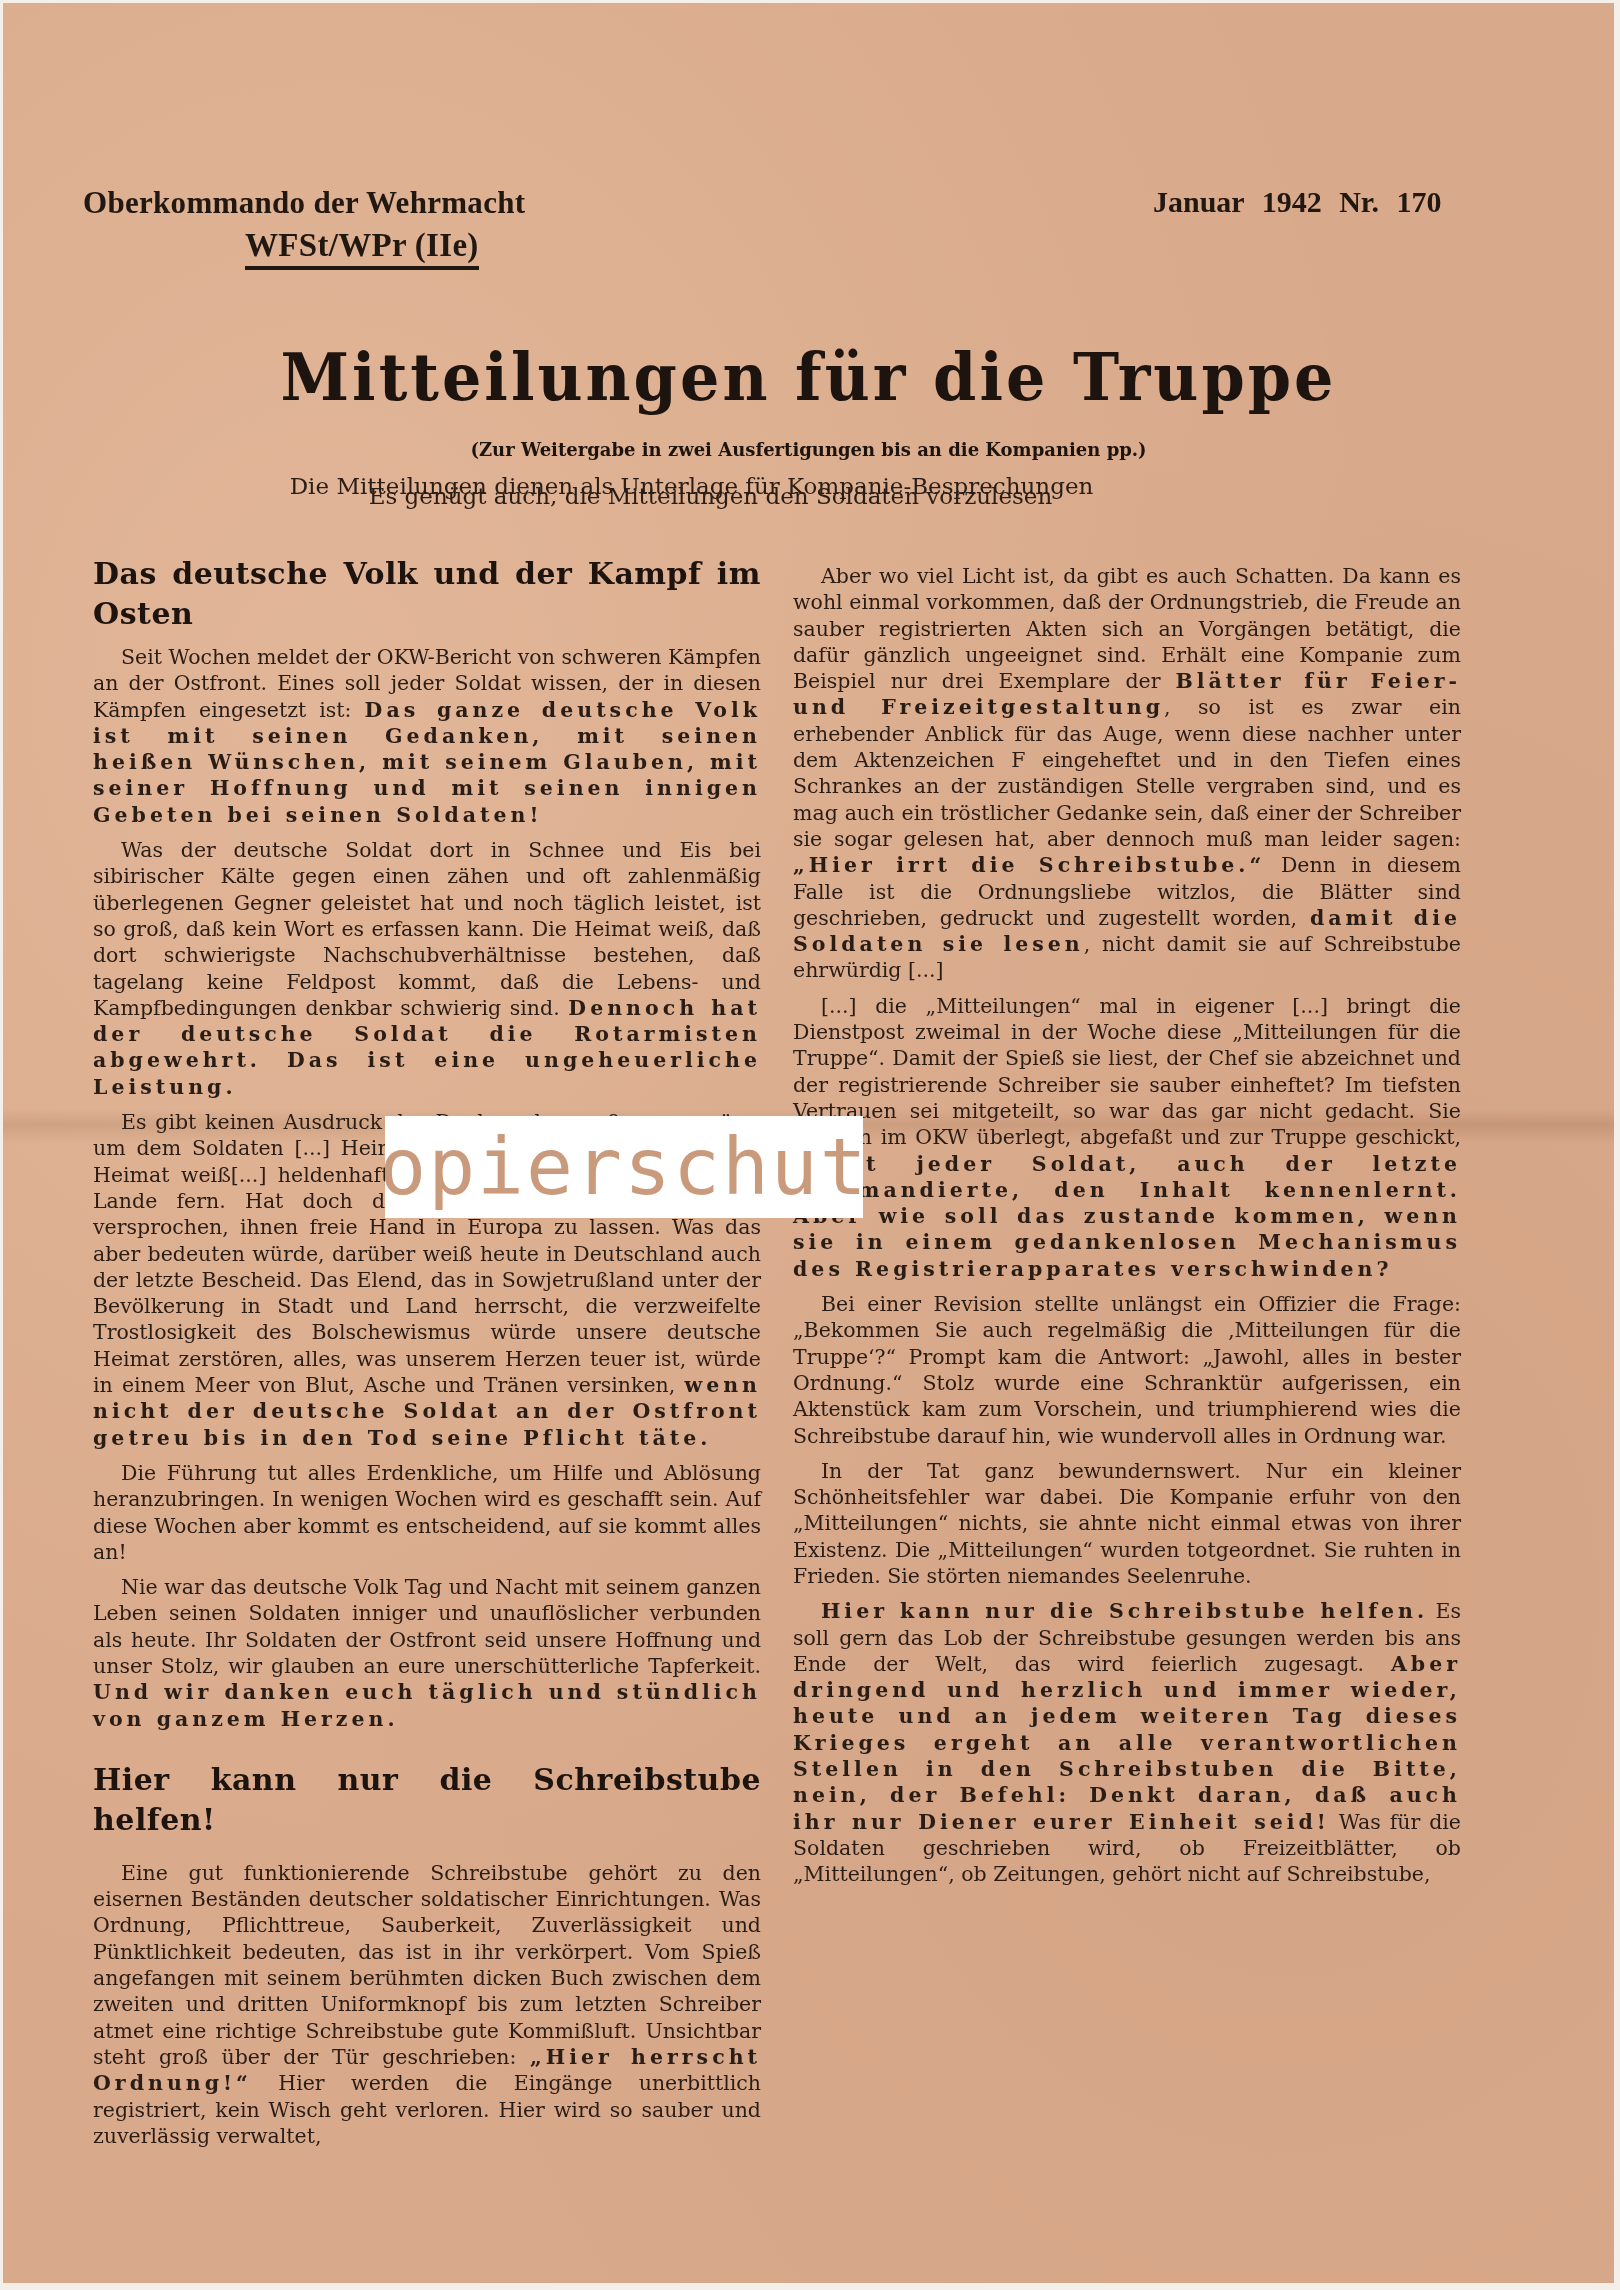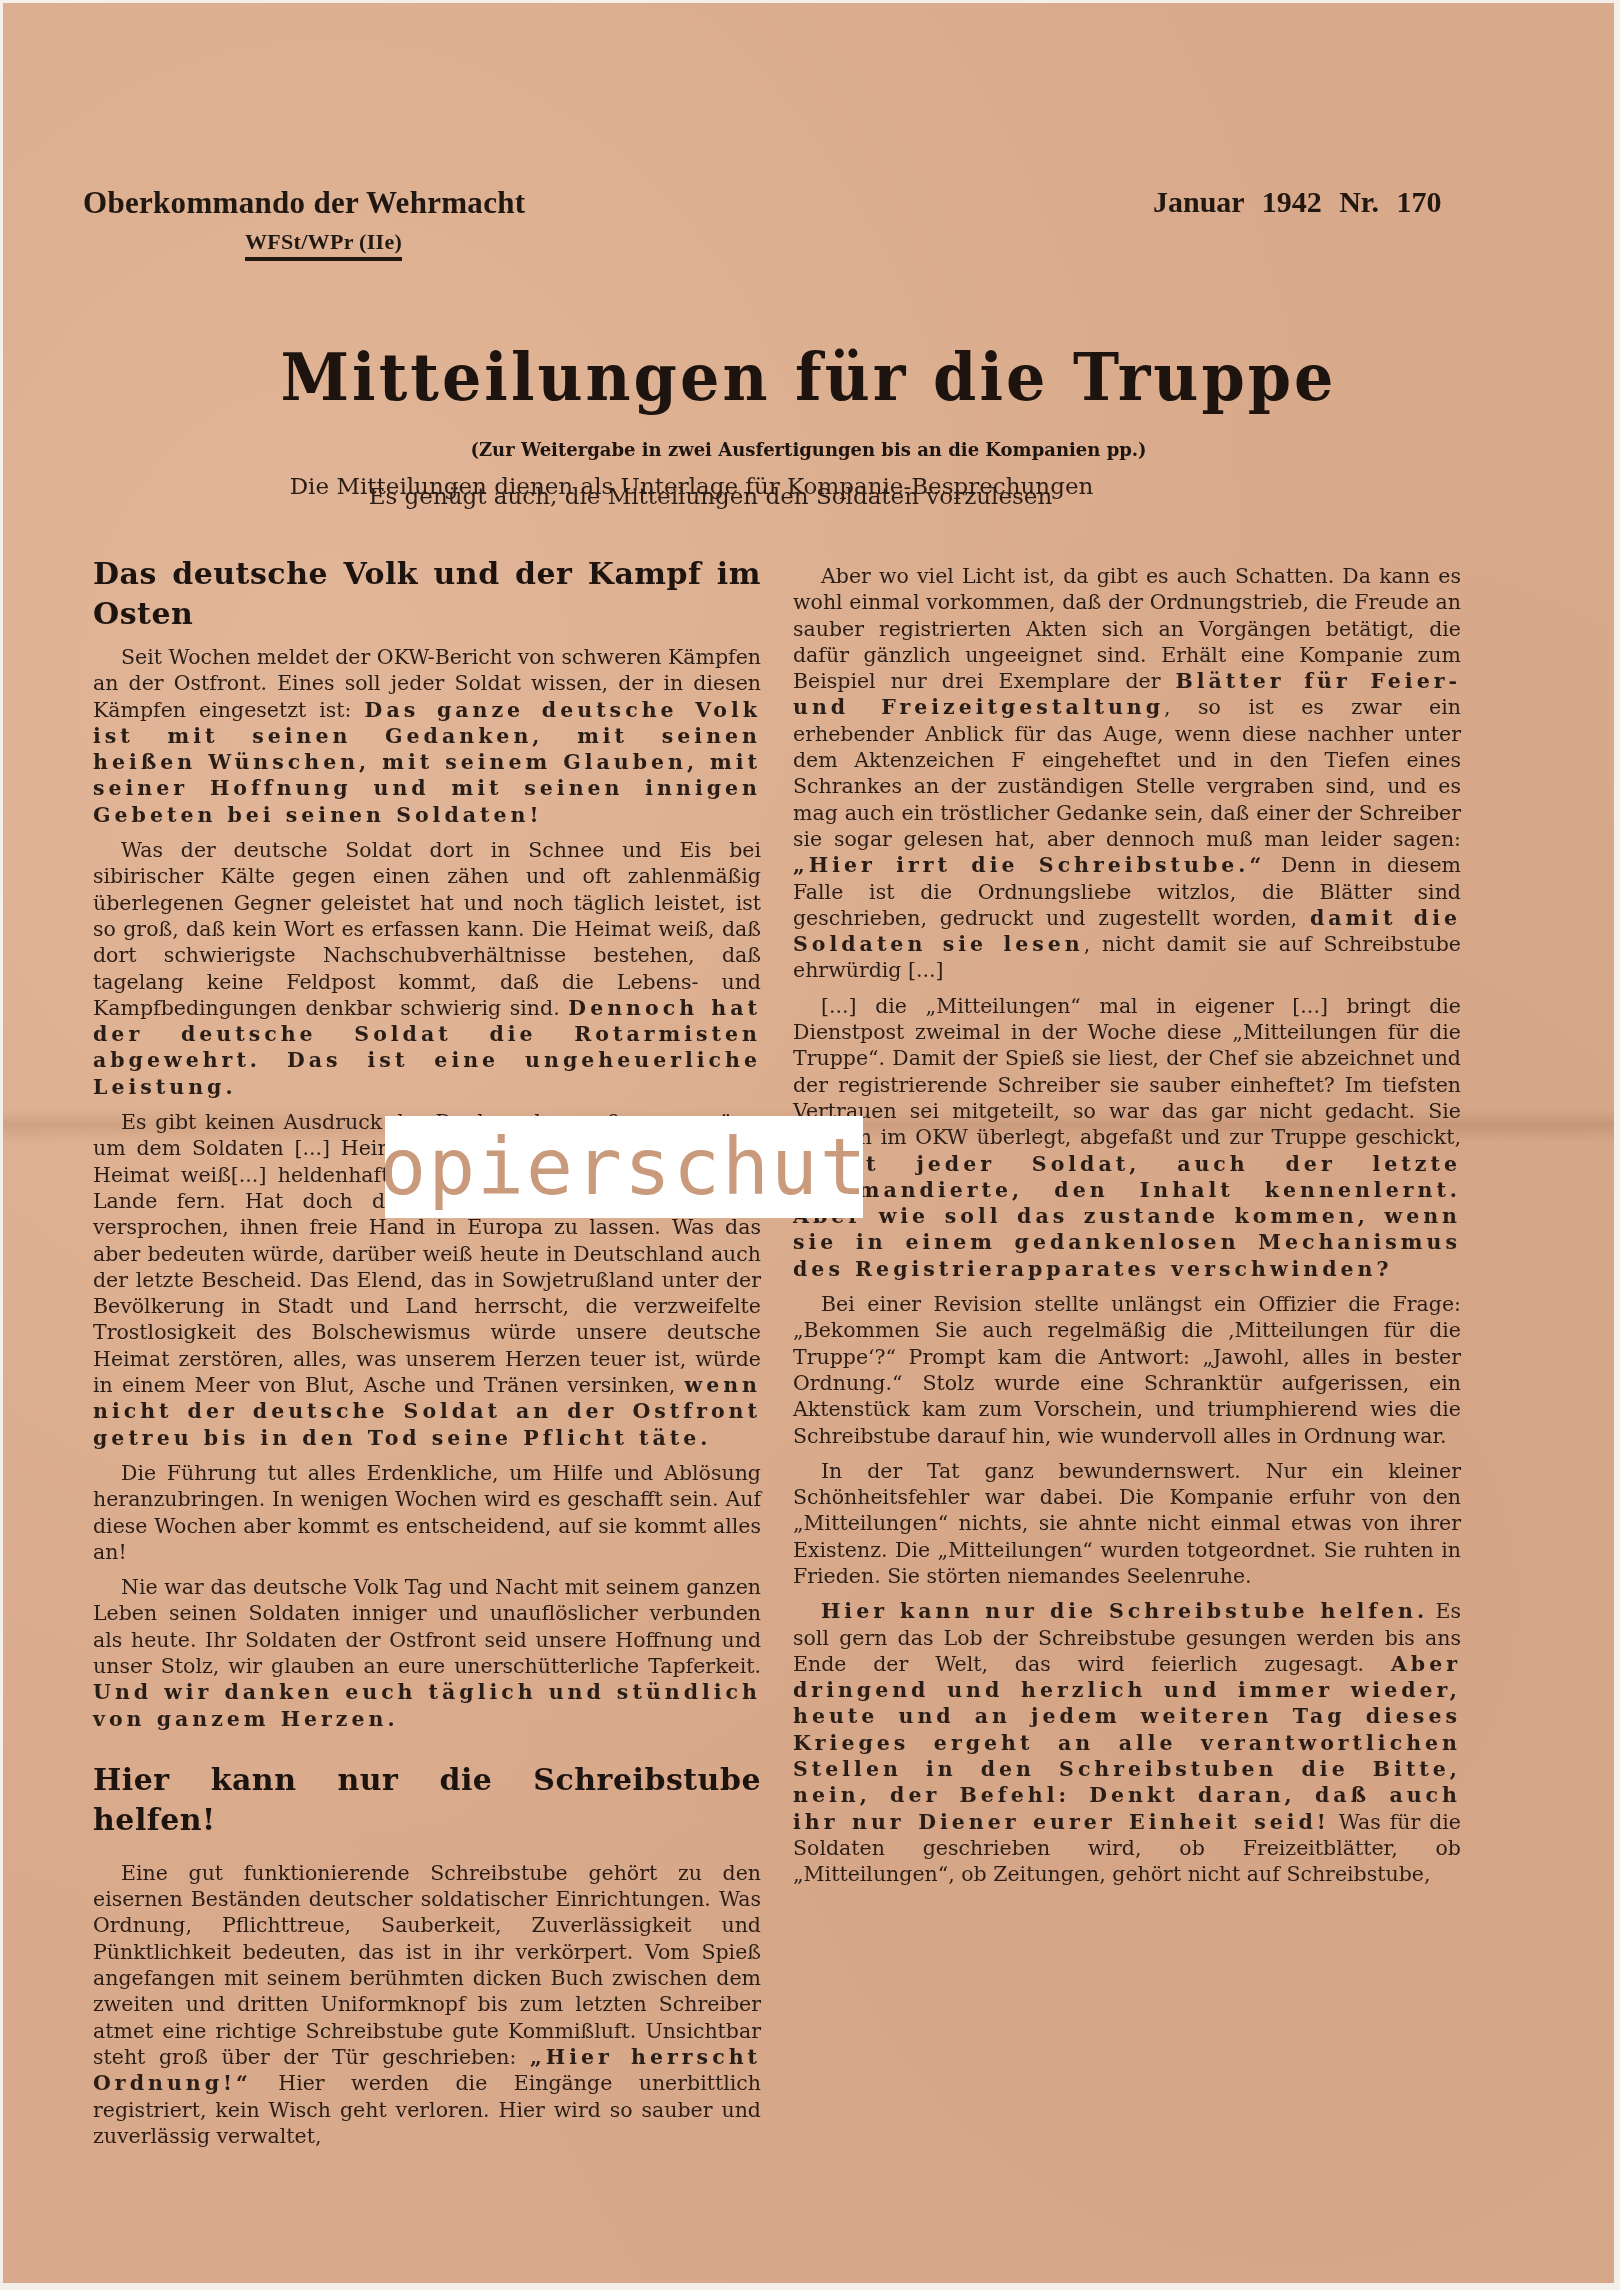--- a/index.html
+++ b/index.html
@@ -16,21 +16,21 @@
       linear-gradient(180deg, rgba(0,0,0,0) 48.5%, rgba(150,100,70,0.25) 49.2%, rgba(0,0,0,0) 50%);
     color: #2a1d16;
     font-family: "DejaVu Serif", serif;
   }
   .hdr-left {
     position: absolute; left: 80px; top: 182px;
     font-family: "Liberation Serif", serif; font-weight: bold;
     font-size: 31px; letter-spacing: 0.3px; color: #221812;
   }
   .hdr-left .sub {
-    display: inline-block; margin: 6px 0 0 162px; font-size: 22px;
+    display: inline-block; margin: 6px 0 0 162px; font-size: 33px;
     border-bottom: 4px solid #221812; padding-bottom: 2px;
   }
   .hdr-right {
     position: absolute; left: 1150px; top: 182px;
     font-family: "Liberation Serif", serif; font-weight: bold;
     font-size: 30px; color: #221812; word-spacing: 10px;
   }
   .title {
     position: absolute; left: 0; width: 1611px; top: 338px; text-align: center;
     font-family: "DejaVu Serif", serif; font-weight: bold; font-size: 62px;

